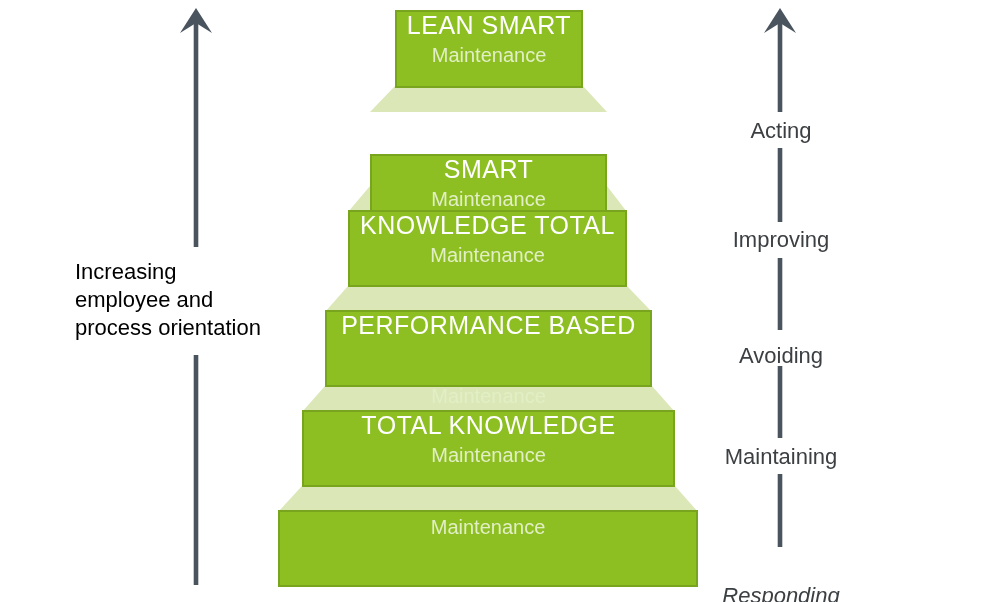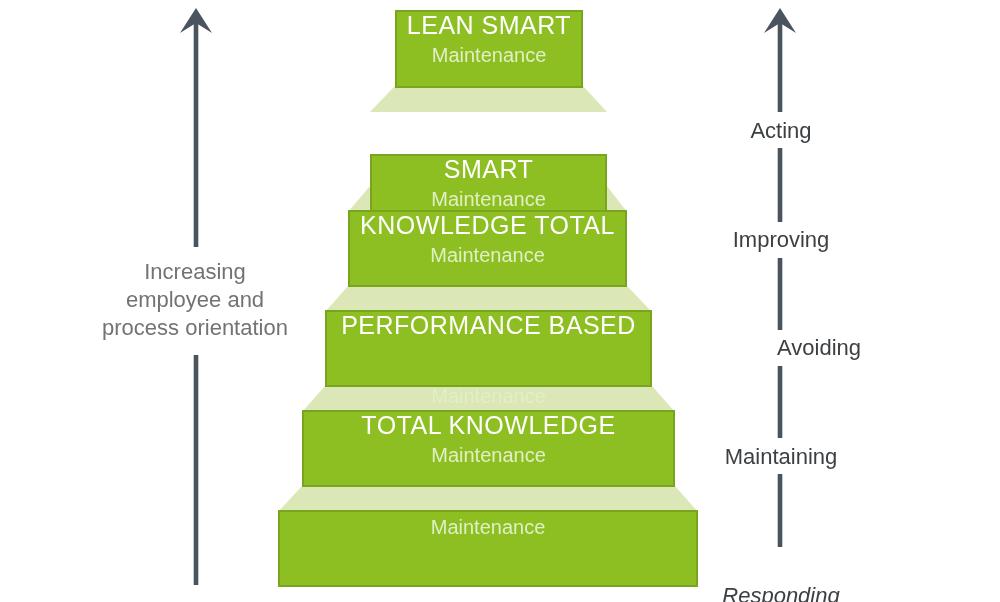--- a/index.html
+++ b/index.html
@@ -57,39 +57,38 @@
   .connector-5{left:278px;top:486px;width:420px;height:26px;
     clip-path:polygon(24px 0,397px 0,420px 26px,0 26px);}
   
   .arrow{position:absolute;z-index:3;}
   .arrow-left{left:179px;top:8px;}
   .arrow-right{left:763px;top:8px;}
   
   .left-label{
     position:absolute;
     left:75px;top:258px;width:240px;
-    text-align:center;
-    color:#737373;
+    color:#000000;
     font-size:22px;
     line-height:28px;
     z-index:4;
   }
   .right-label{
     position:absolute;
     left:701px;width:160px;
     text-align:center;
     color:#3c4043;
     font-size:22px;
     line-height:28px;
     z-index:4;
     white-space:nowrap;
   }
   .right-label-0{top:117px;}
   .right-label-1{top:226px;}
-  .right-label-2{top:334px;text-align:right;}
+  .right-label-2{top:342px;}
   .right-label-3{top:443px;}
   .right-label-4{top:582px;font-style:italic;}
 </style>
 </head>
 <body>
 
 <div class="canvas">
 
   <svg class="arrow arrow-left" width="34" height="578" viewBox="0 0 34 578">
     <polygon points="17,0 33,25 17,15 1,25" fill="#4a545e"></polygon>

